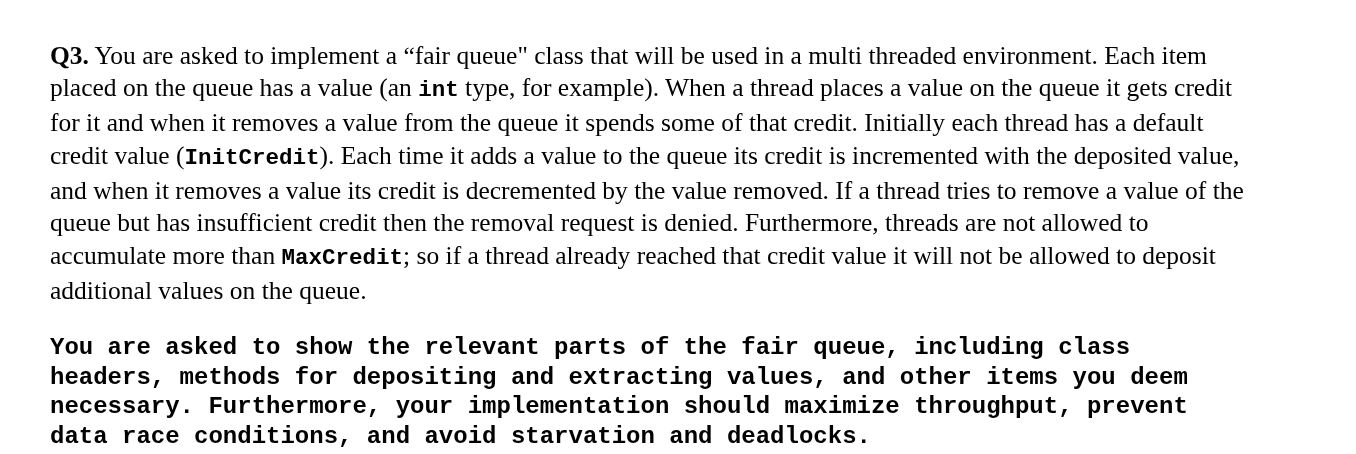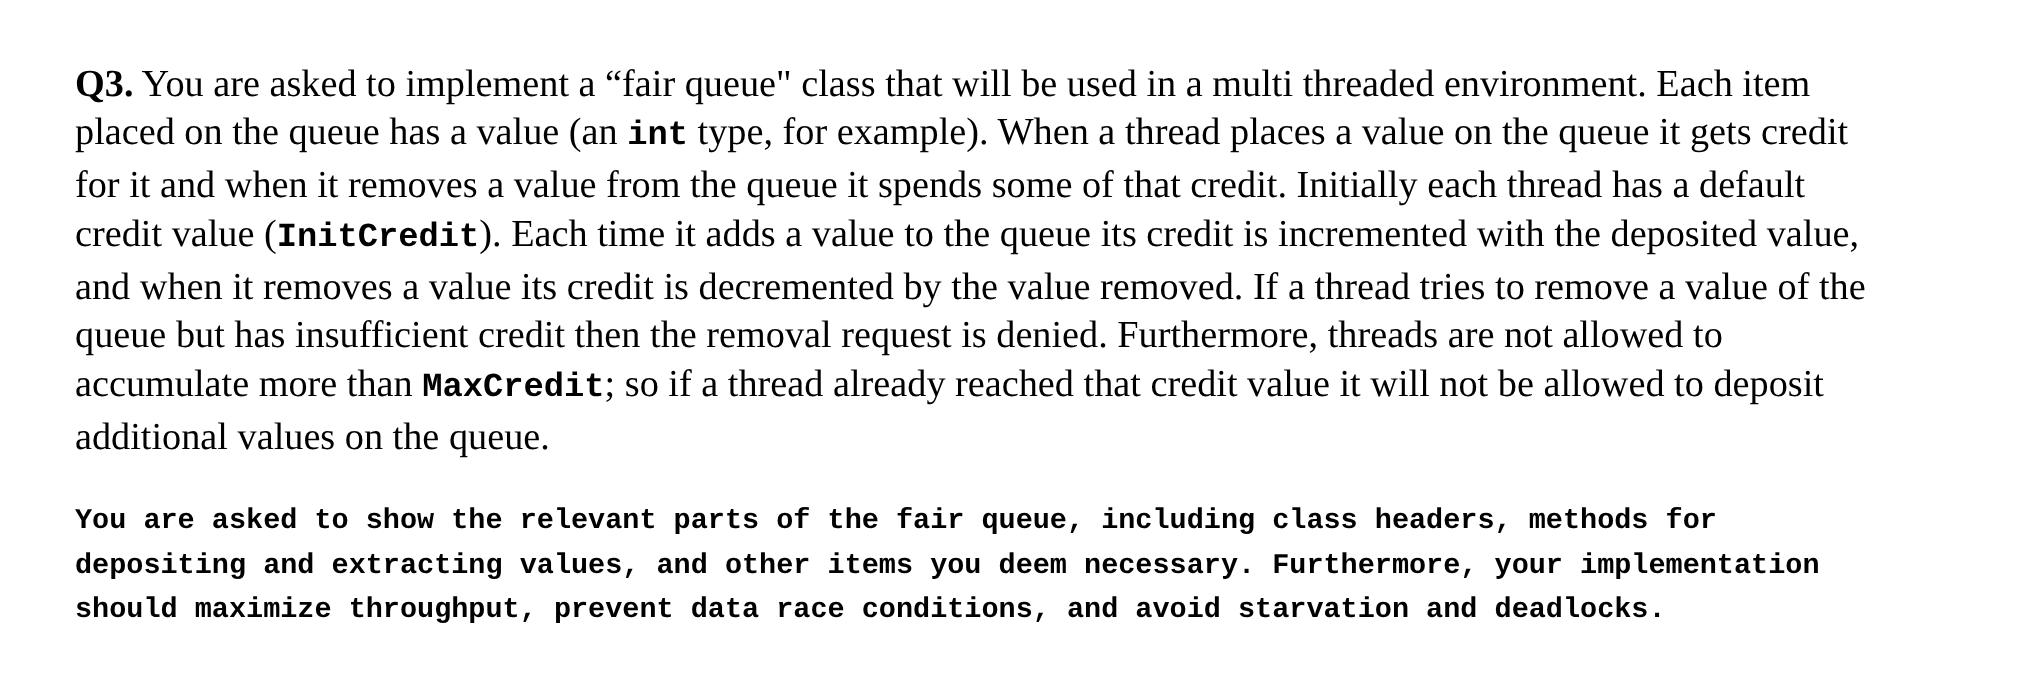--- a/index.html
+++ b/index.html
@@ -33,21 +33,21 @@
   }
   .mono {
     font-family: "Liberation Mono", monospace;
     font-weight: bold;
     font-size: 22.5px;
   }
   .instruction {
     margin-top: 2px;
     font-family: "Liberation Mono", monospace;
     font-weight: bold;
-    font-size: 19px;
+    font-size: 24px;
     line-height: 29.5px;
     letter-spacing: 0px;
     color: #000000;
     max-width: 1180px;
   }
 </style>
 </head>
 <body>
 
 <div class="page">

